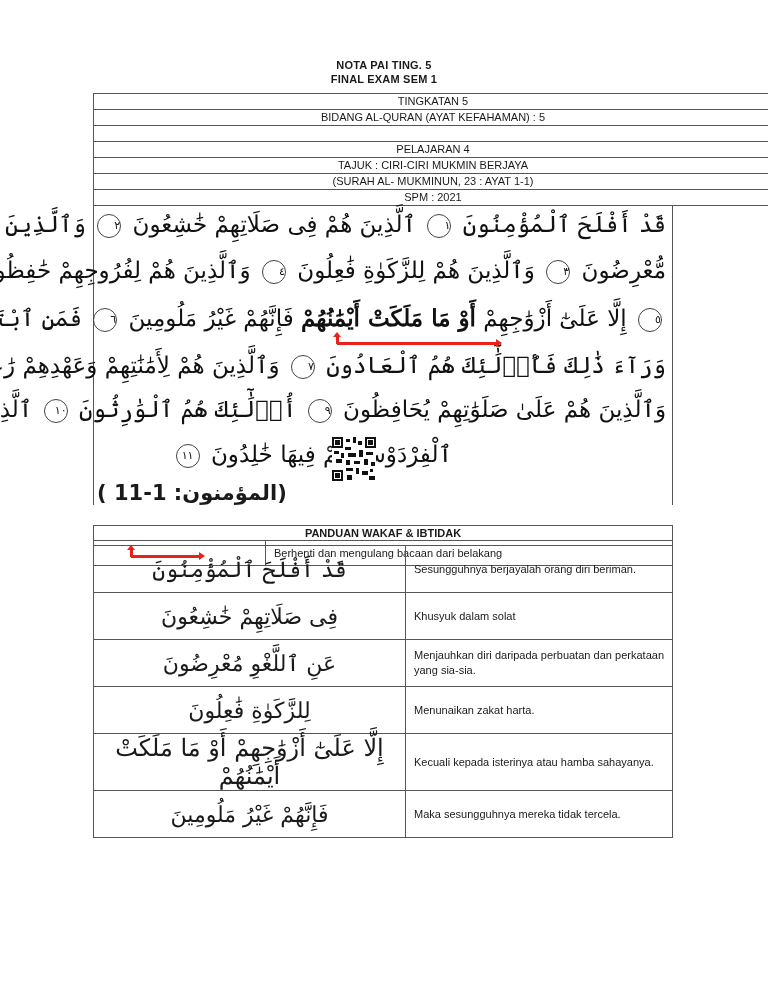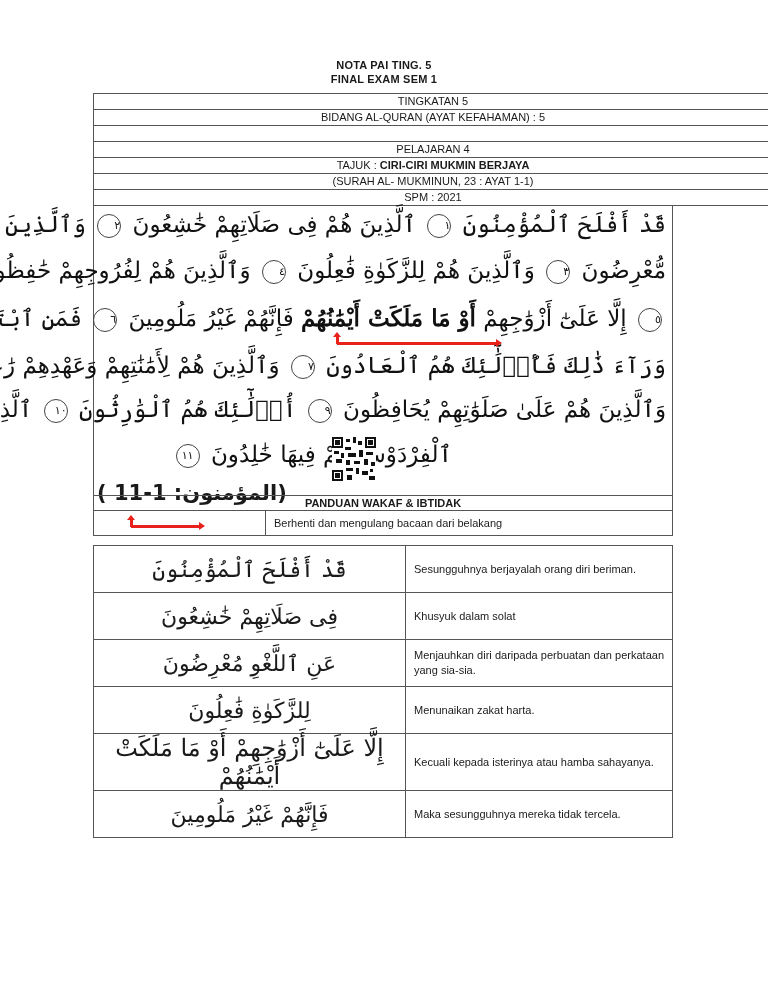--- a/index.html
+++ b/index.html
@@ -6,21 +6,21 @@
   body { width:768px; height:994px; position:relative; overflow:hidden;
          font-family:"Liberation Sans", "DejaVu Sans", sans-serif; color:#1a1a1a; }
   .title { position:absolute; left:0; width:768px; text-align:center;
            font-weight:bold; font-size:11px; letter-spacing:0.2px;margin-top:12px; }
   .t1 { top:47px; } .t2 { top:61px; }
 
   .hdr { position:absolute; left:93px; top:93px; width:680px;
          border:1px solid #555; border-bottom:none; box-sizing:border-box; }
   .hdr-row { height:16px; line-height:15px; border-bottom:1px solid #555;
              text-align:center; font-size:11px; box-sizing:border-box; }
-  .hdr-row b { font-weight:bold; }
+  .hdr-row b { font-weight:normal; }
 
   .quran { position:absolute; left:93px; top:205px; width:580px; height:300px;
            border-left:1px solid #555; border-right:1px solid #555; box-sizing:border-box; }
   .q-line { position:absolute; left:6px; right:6px; direction:rtl; text-align:justify;
             text-align-last:justify; font-family:"DejaVu Serif", serif; font-size:23px;
             white-space:nowrap; color:#111; }
   .q-line.center { text-align:right; text-align-last:auto; right:220px; }
   .ayah-no { display:inline-block; width:22px; height:22px; border:1.5px solid #444;
              border-radius:50%; font-size:11px; line-height:22px; text-align:center;
              vertical-align:middle; margin:0 4px; font-family:"DejaVu Sans", sans-serif; }
@@ -32,21 +32,21 @@
                        border-right:4.5px solid transparent; border-bottom:5px solid #e8211a; }
   .arrow .head { position:absolute; right:-5px; top:-3px; border-top:4.5px solid transparent;
                  border-bottom:4.5px solid transparent; border-left:6px solid #e8211a; }
 
   .qr { position:absolute; left:332px; top:437px; width:44px; height:44px; background:#fff; }
   .qr .m { position:absolute; background:#111; }
 
   .ref { position:absolute; left:97px; top:481px; font-size:21px; font-weight:bold;
          font-family:"DejaVu Sans", sans-serif; direction:ltr; }
 
-  .pt { position:absolute; left:93px; top:495px; width:580px; border:1px solid #555;
+  .pt { position:absolute; left:93px; top:525px; width:580px; border:1px solid #555;
         border-collapse:collapse; }
   .pt td { border:1px solid #555; padding:0; font-size:11px; }
   .pt .ph { height:14px; text-align:center; font-weight:bold; font-size:11px; }
   .pt .leg-a { width:171px; height:24px; position:relative; }
   .pt .leg-b { padding-left:8px;margin-top:48px; }
   .pt .ar { width:311px; text-align:center; direction:rtl; font-family:"DejaVu Serif", serif;
             font-size:22px; }
   .pt .tr { padding:0 8px; text-align:justify; line-height:15px; }
   .pt tr.row td { height:46px; }
 </style>

